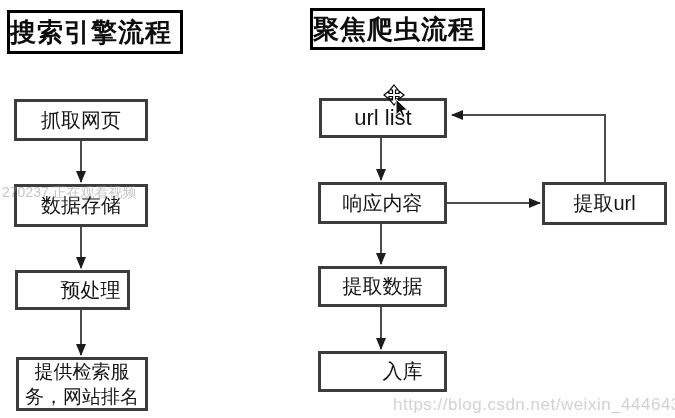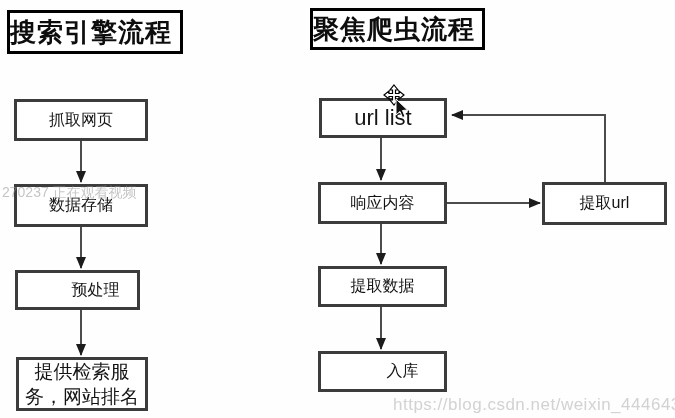--- a/index.html
+++ b/index.html
@@ -9,21 +9,21 @@
   }
   .arrows,.cursor-svg{position:absolute;left:0;top:0;pointer-events:none;}
   .title-box{
     position:absolute;display:flex;align-items:center;justify-content:flex-start;
     border:3px solid #000;background:#fff;box-sizing:border-box;
     font-weight:bold;font-size:26px;color:#0d0d0d;letter-spacing:1px;white-space:nowrap;
   }
   .node{
     position:absolute;display:flex;align-items:center;justify-content:center;
     border:3px solid #3c3c3c;background:#fff;box-sizing:border-box;
-    font-size:16px;color:#141414;text-align:center;
+    font-size:20px;color:#141414;text-align:center;
   }
   .node.multiline{font-size:19px;line-height:25px;padding:1px 0;}
   .node.latin{font-size:22px;}
   .wm{position:absolute;color:#c9c9c9;pointer-events:none;white-space:nowrap;}
   .wm-viewer{left:2px;top:184px;font-size:14px;color:rgba(150,150,150,0.55);}
   .wm-csdn{left:393px;top:395px;font-size:17px;color:rgba(205,205,205,0.9);letter-spacing:0.5px;}
 </style>
 </head>
 <body>
 
@@ -53,21 +53,21 @@
   <div class="title-box" style="left:310px;top:8px;width:175px;height:42px;">
     <span>聚焦爬虫流程</span>
   </div>
 
   <div class="node" style="left:14px;top:99px;width:134px;height:42px;">
     <span>抓取网页</span>
   </div>
   <div class="node" style="left:14px;top:184px;width:134px;height:43px;">
     <span>数据存储</span>
   </div>
-  <div class="node" style="left:15px;top:270px;width:125px;height:40px;padding-left:36px;">
+  <div class="node" style="left:15px;top:270px;width:115px;height:40px;padding-left:36px;">
     <span>预处理</span>
   </div>
   <div class="node multiline" style="left:16px;top:357px;width:132px;height:54px;">
     <span>提供检索服务，网站排名</span>
   </div>
 
   <div class="node latin" style="left:319px;top:98px;width:128px;height:40px;">
     <span>url list</span>
   </div>
   <div class="node" style="left:318px;top:182px;width:129px;height:42px;">

